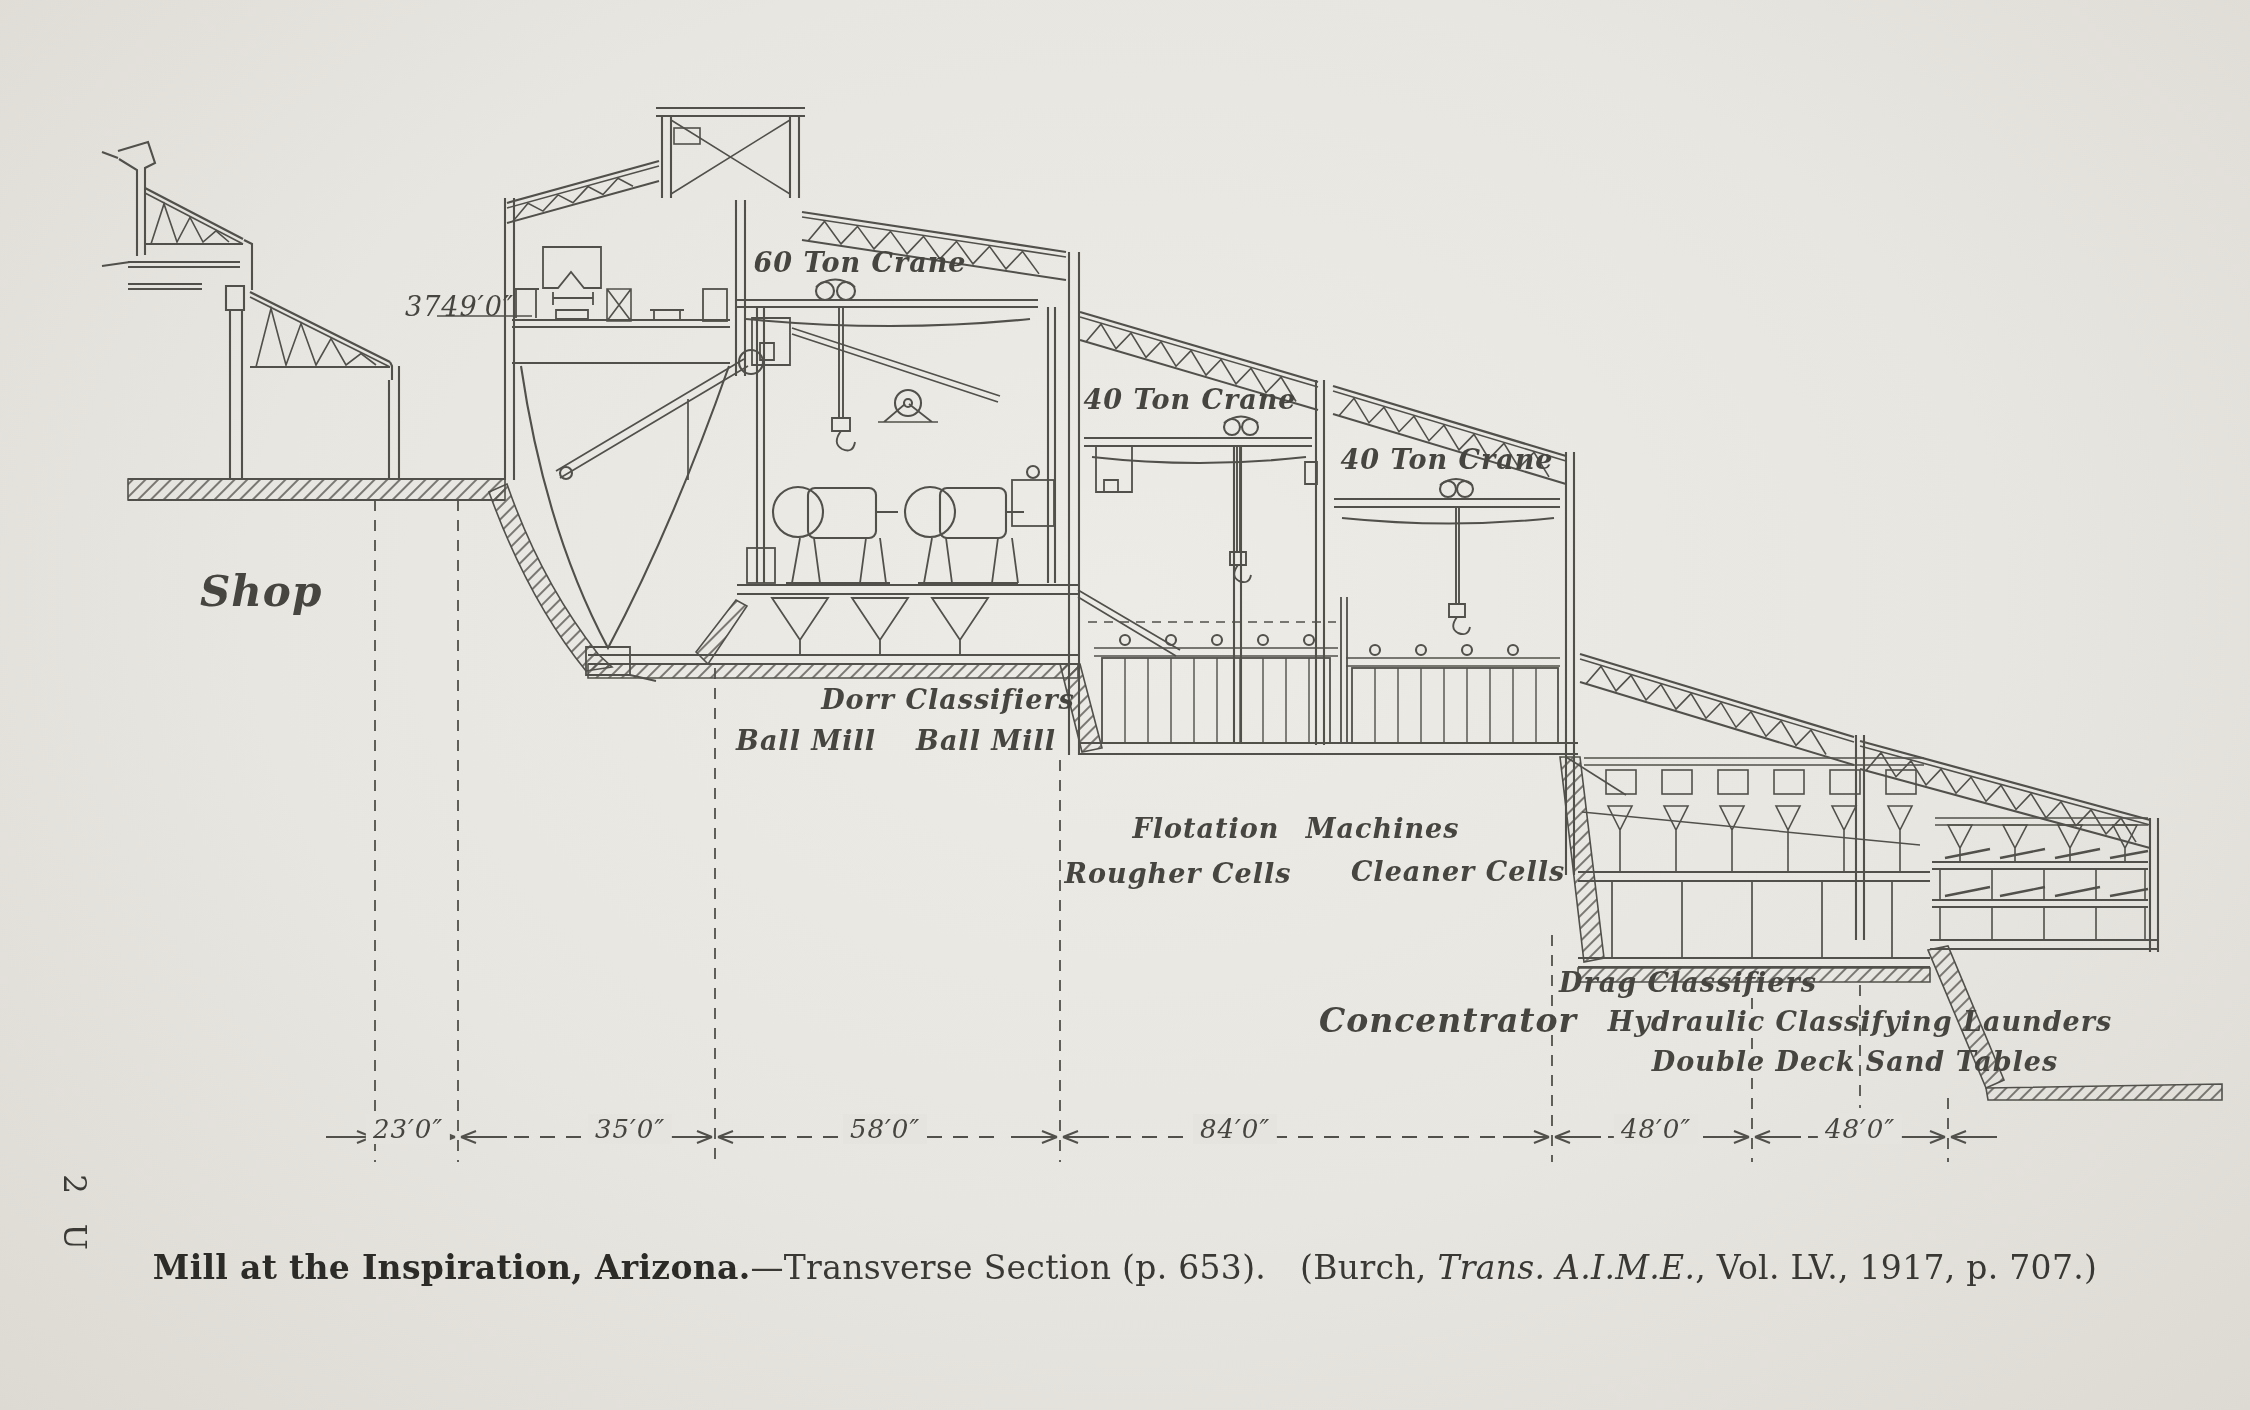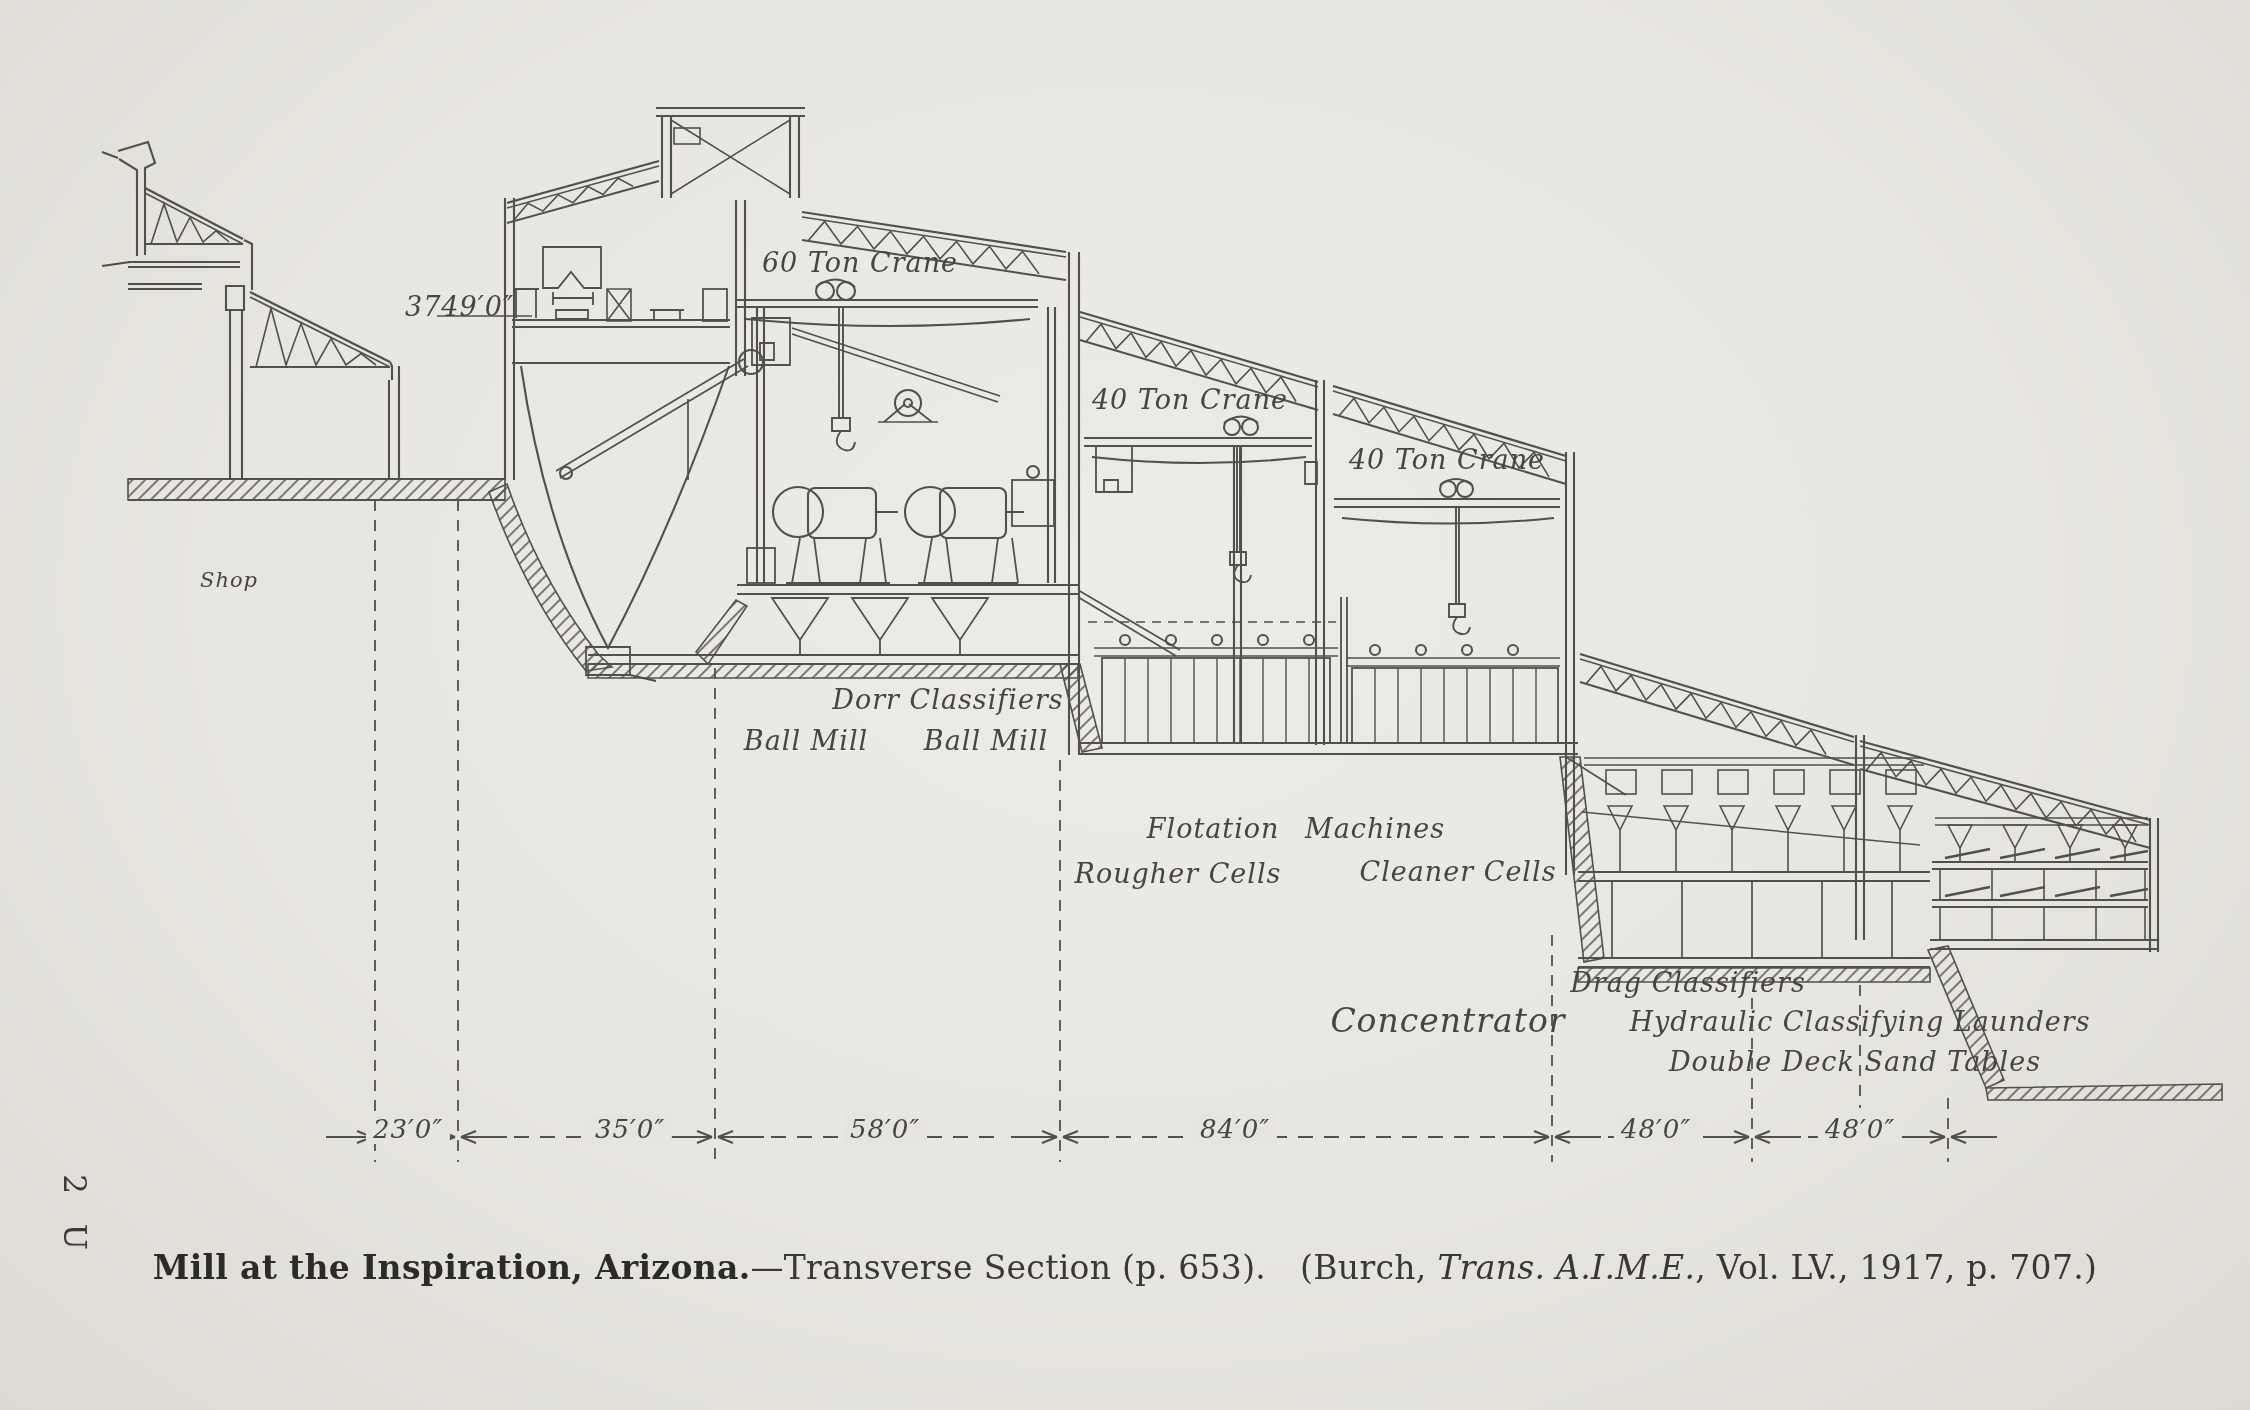--- a/index.html
+++ b/index.html
@@ -6,21 +6,21 @@
   #page{
     position:relative;width:2250px;height:1410px;overflow:hidden;
     background:radial-gradient(ellipse at 50% 42%, #edebe5 0%, #e8e6e0 55%, #dcdad3 100%);
     font-family:"DejaVu Serif","Liberation Serif",serif;
   }
   svg{position:absolute;left:0;top:0;}
   .lbl{
     position:absolute;color:#47453f;font-style:italic;
     font-size:27px;letter-spacing:1px;white-space:nowrap;line-height:1.16;
   }
-  .ctr{transform:translateX(-50%);text-align:right;}
+  .ctr{transform:translateX(-50%);text-align:right;font-weight:bold;}
   .dim{
     font-size:26px;background:#e6e4de;padding:0 7px;
     transform:translateX(-50%);
   }
   .big{font-size:33px;}
   #fig-label{
     position:absolute;left:0;right:0;top:1192px;text-align:center;
     font-variant:small-caps;font-size:31px;letter-spacing:3px;color:#33322e;font-style:normal;
   }
   #caption{
@@ -234,21 +234,21 @@
         <path d="M1703,1137H1749M1749,1137l-15,-6M1749,1137l-15,6" fill="none" stroke="#51504a" stroke-width="2"></path>
         <path d="M1755,1137H1801M1755,1137l15,-6M1755,1137l15,6" fill="none" stroke="#51504a" stroke-width="2"></path>
         <path d="M1808,1137H1892" fill="none" stroke="#51504a" stroke-width="2" stroke-dasharray="15 11"></path>
         <path d="M1899,1137H1945M1945,1137l-15,-6M1945,1137l-15,6" fill="none" stroke="#51504a" stroke-width="2"></path>
         <path d="M1951,1137H1997M1951,1137l15,-6M1951,1137l15,6" fill="none" stroke="#51504a" stroke-width="2"></path>
       </g>
   </svg>
 
   <div class="lbl" style="left:405px;top:291px;">3749′0″</div>
   <div class="lbl ctr" style="left:860px;top:247px;">60 Ton Crane</div>
-  <div class="lbl" style="left:200px;top:568px;font-size:21px;">Shop</div>
+  <div class="lbl" style="left:200px;top:568px;font-size:42px;font-weight:bold;">Shop</div>
   <div class="lbl ctr" style="left:1190px;top:384px;">40 Ton Crane</div>
   <div class="lbl ctr" style="left:1447px;top:444px;">40 Ton Crane</div>
   <div class="lbl ctr" style="left:902px;top:684px;margin-left:46px;">Dorr Classifiers</div>
   <div class="lbl ctr" style="left:806px;top:725px;">Ball Mill</div>
   <div class="lbl ctr" style="left:986px;top:725px;">Ball Mill</div>
   <div class="lbl ctr" style="left:1296px;top:813px;word-spacing:16px;">Flotation Machines</div>
   <div class="lbl ctr" style="left:1178px;top:858px;">Rougher Cells</div>
   <div class="lbl ctr" style="left:1458px;top:856px;">Cleaner Cells</div>
   <div class="lbl ctr big" style="left:1448px;top:1002px;">Concentrator</div>
   <div class="lbl ctr" style="left:1688px;top:967px;">Drag Classifiers</div>

